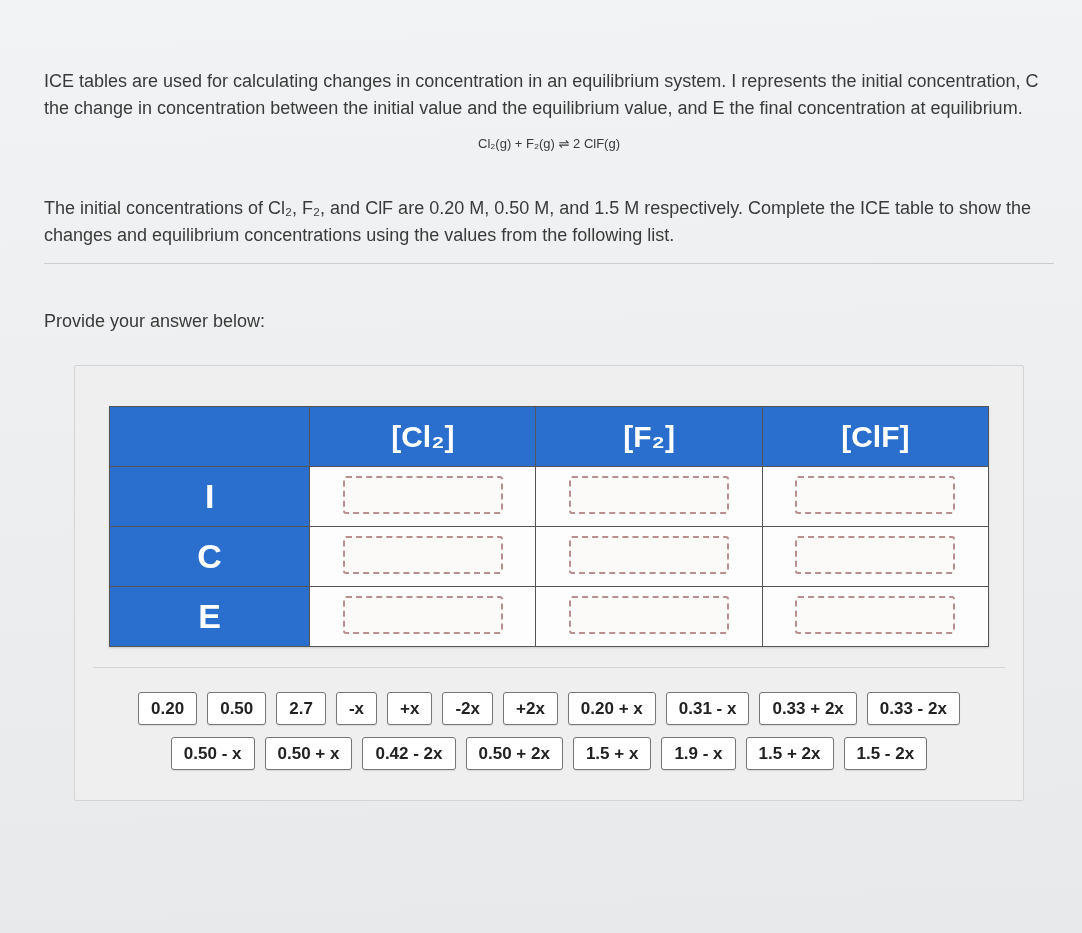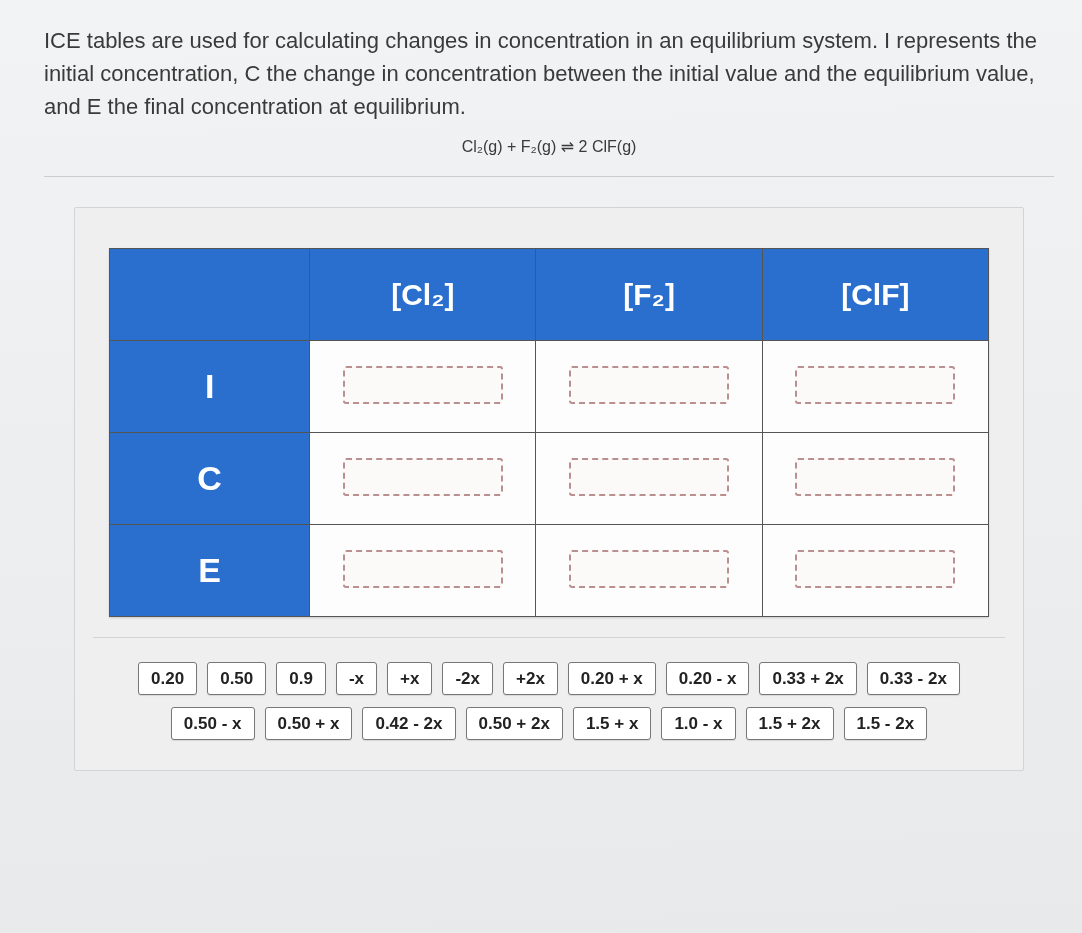--- a/index.html
+++ b/index.html
@@ -9,29 +9,30 @@
     font-family: -apple-system, BlinkMacSystemFont, "Segoe UI", Arial, sans-serif;
     background: #e8e9ea;
     color: #333;
   }
   .page {
     padding: 24px 28px 24px 44px;
     background: linear-gradient(178deg, #f2f3f4 0%, #e8e9ea 100%);
     min-height: 100%;
   }
   .prose {
-    font-size: 22px;
+    font-size: 18px;
     line-height: 1.5;
     color: #3a3a3a;
     margin-bottom: 14px;
+    margin-top: 44px;
   }
   .eqn {
     text-align: center;
-    font-size: 16px;
-    margin: 6px 0 20px 0;
+    font-size: 13px;
+    margin: 6px 0 12px 0;
     color: #3a3a3a;
   }
   .sep {
     border: none;
     border-top: 1px solid #ccc;
     margin: 10px 0 16px 0;
   }
   .answer-area {
     margin: 30px 30px 0 30px;
     border: 1px solid #d2d4d6;
@@ -40,21 +41,21 @@
     border-radius: 2px;
   }
   .ice-table {
     border-collapse: collapse;
     margin: 0 auto 20px auto;
     width: 880px;
     box-shadow: 0 1px 2px rgba(0,0,0,.15);
   }
   .ice-table th, .ice-table td {
     border: 1px solid #555;
-    height: 92px;
+    height: 60px;
     text-align: center;
     vertical-align: middle;
   }
   .ice-table th {
     background: #2b6fce;
     color: #fff;
     font-size: 30px;
     font-weight: 700;
   }
   .ice-table td.rowhead {
@@ -108,23 +109,25 @@
 </head>
 <body>
 
 <div class="page">
 
   <p class="prose">ICE tables are used for calculating changes in concentration in an equilibrium system. I represents the initial concentration, C the change in concentration between the initial value and the equilibrium value, and E the final concentration at equilibrium.</p>
 
 
   <p class="eqn">Cl₂(g) + F₂(g) ⇌ 2 ClF(g)</p>
 
+  <p class="prose">The initial concentrations of Cl₂, F₂, and ClF are 0.20 M, 0.50 M, and 1.5 M respectively. Complete the ICE table to show the changes and equilibrium concentrations using the values from the following list.</p>
 
   <hr class="sep">
 
+  <p class="prose">Provide your answer below:</p>
 
   <div class="answer-area">
 
     <table class="ice-table">
       <tbody>
           <tr>
         <th class="corner"></th>
         <th>[Cl₂]</th>
         <th>[F₂]</th>
         <th>[ClF]</th>
@@ -148,37 +151,37 @@
         <td class="slot"><span class="dropzone"></span></td>
       </tr>
     </tbody>
       </table>
 
     <hr class="divider2">
 
     <div class="tiles" id="tiles-row-1">
         <span class="tile">0.20</span>
         <span class="tile">0.50</span>
-        <span class="tile">0.9</span>
+        <span class="tile">2.7</span>
         <span class="tile">-x</span>
         <span class="tile">+x</span>
         <span class="tile">-2x</span>
         <span class="tile">+2x</span>
         <span class="tile">0.20 + x</span>
-        <span class="tile">0.20 - x</span>
+        <span class="tile">0.31 - x</span>
         <span class="tile">0.33 + 2x</span>
         <span class="tile">0.33 - 2x</span>
       </div>
     <div style="height:12px"></div>
     <div class="tiles" id="tiles-row-2">
         <span class="tile">0.50 - x</span>
         <span class="tile">0.50 + x</span>
         <span class="tile">0.42 - 2x</span>
         <span class="tile">0.50 + 2x</span>
         <span class="tile">1.5 + x</span>
-        <span class="tile">1.0 - x</span>
+        <span class="tile">1.9 - x</span>
         <span class="tile">1.5 + 2x</span>
         <span class="tile">1.5 - 2x</span>
       </div>
 
   </div>
 
 </div>
 
 </body></html>

